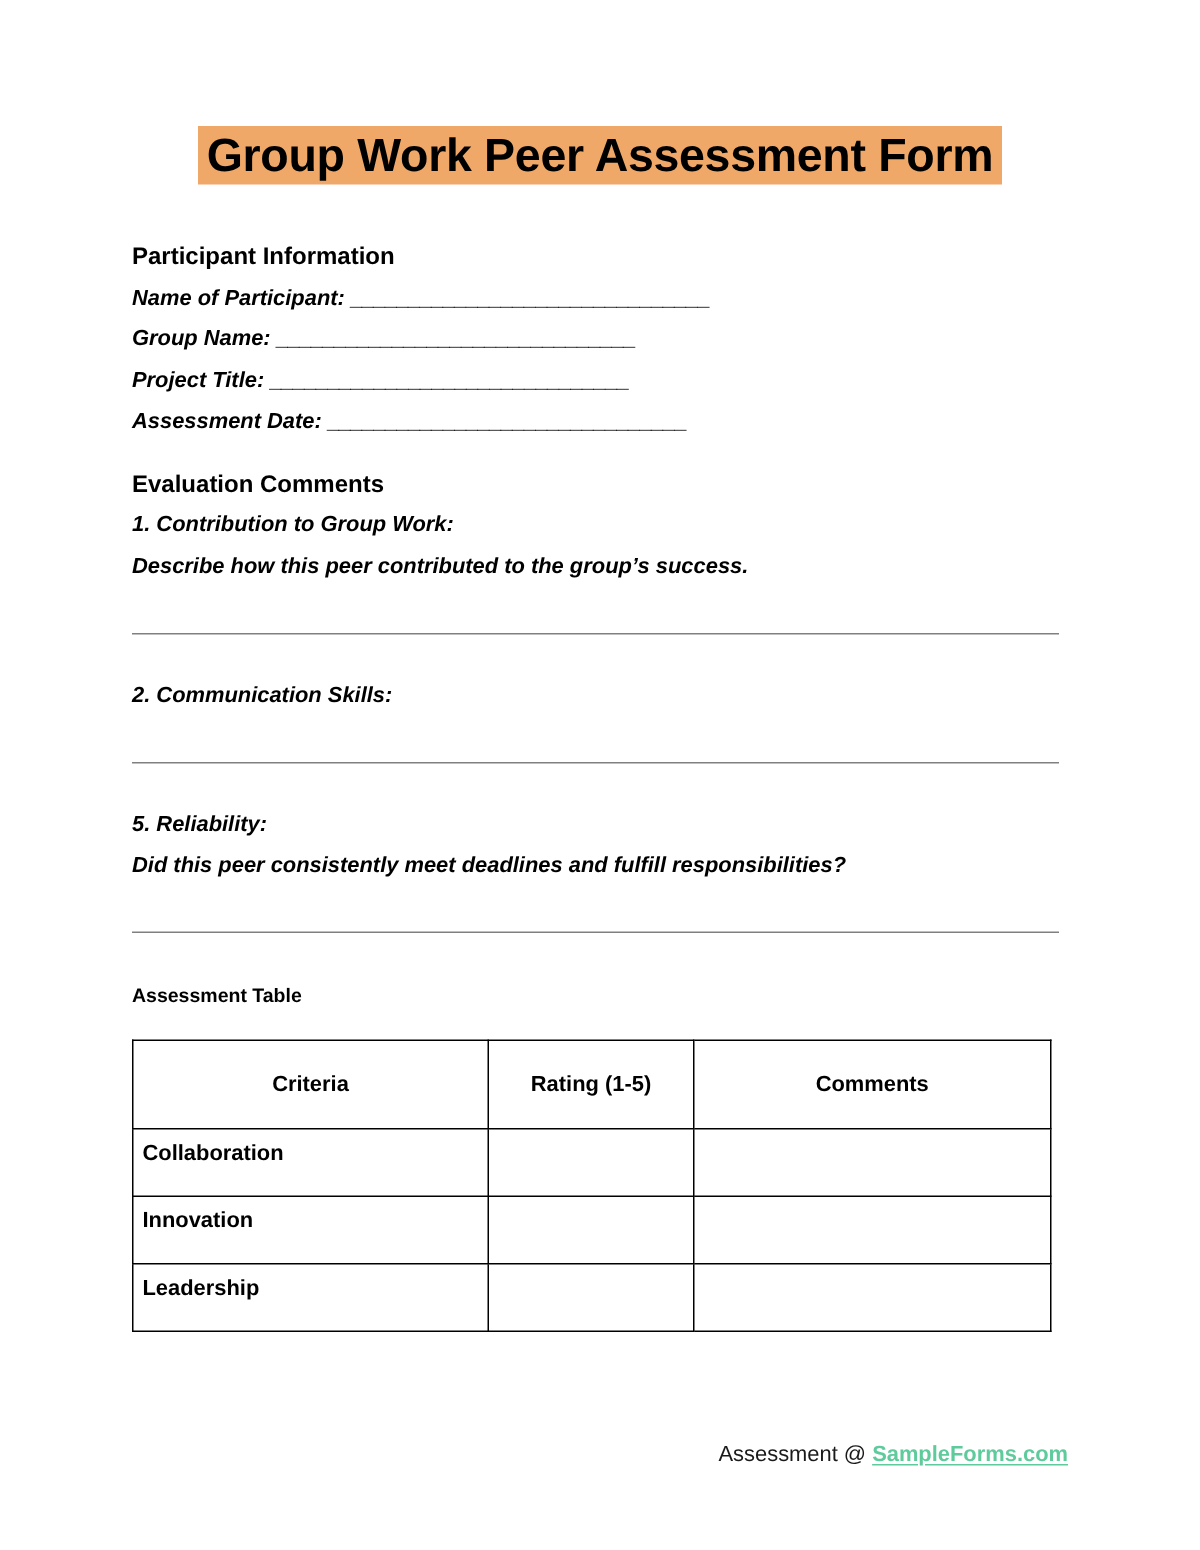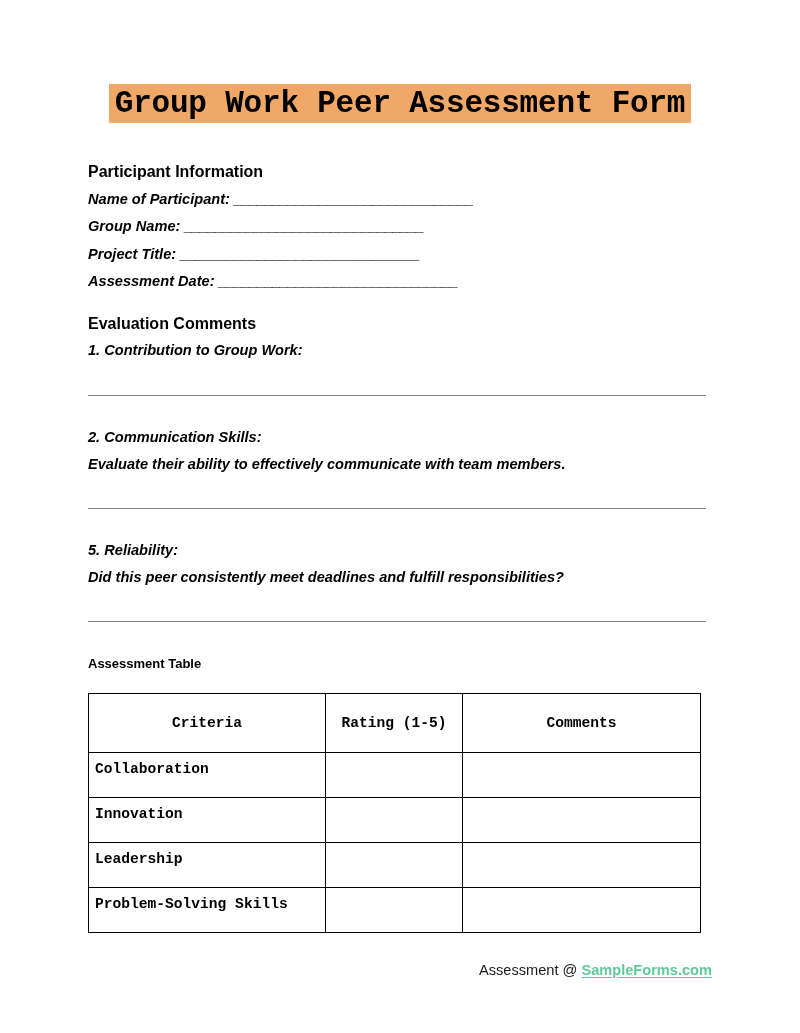--- a/index.html
+++ b/index.html
@@ -36,21 +36,20 @@
   .title {
     display: inline;
     background: #F0A868;
     font-size: 31px;
     font-weight: bold;
     line-height: 44px;
     letter-spacing: -0.2px;
     padding: 2px 6px 2px 6px;
     color: #000000;
     white-space: nowrap;
-    font-family: Liberation Mono, monospace;
   }
 
   
   .content {
     position: absolute;
     left: 88px;
     top: 158px;
     width: 624px;
   }
 
@@ -103,21 +102,20 @@
     margin-top: 16px;
     table-layout: fixed;
   }
   table.assess th,
   table.assess td {
     border: 1.5px solid #000000;
     font-size: 14.6px;
     font-weight: bold;
     color: #000000;
     vertical-align: top;
-    font-family: Liberation Mono, monospace;
   }
   table.assess th {
     text-align: center;
     height: 38px;
     padding: 10px 6px 10px 6px;
     vertical-align: middle;
   }
   table.assess td.crit {
     text-align: left;
     padding: 8px 0 8px 6px;
@@ -171,26 +169,26 @@
 
     <p class="line"><span>Project Title: </span><span class="field-rule">_______________________________</span></p>
 
     <p class="line"><span>Assessment Date: </span><span class="field-rule">_______________________________</span></p>
 
     <div class="gap-sm"></div>
 
     <p class="sec-head">Evaluation Comments</p>
 
     <p class="line">1. Contribution to Group Work:</p>
+    <p class="line">Describe how this peer contributed to the group’s success.</p>
     <hr class="hr hr-block-1">
 
     <div class="after-hr-gap"></div>
 
     <p class="line">2. Communication Skills:</p>
-    <p class="line">Evaluate their ability to effectively communicate with team members.</p>
     <hr class="hr hr-block-n">
 
     <div class="after-hr-gap"></div>
 
     <p class="line">5. Reliability:</p>
     <p class="line">Did this peer consistently meet deadlines and fulfill responsibilities?</p>
     <hr class="hr hr-block-n">
 
     <div class="after-hr-gap"></div>
 
@@ -218,25 +216,20 @@
         <tr>
           <td class="crit">Innovation</td>
           <td class="blank"></td>
           <td class="blank"></td>
         </tr>
         <tr>
           <td class="crit">Leadership</td>
           <td class="blank"></td>
           <td class="blank"></td>
         </tr>
-        <tr>
-          <td class="crit">Problem-Solving Skills</td>
-          <td class="blank"></td>
-          <td class="blank"></td>
-        </tr>
       </tbody>
     </table>
 
   </div>
 
   <div class="footer">
     <span class="copy">Assessment @ </span><a class="brand" href="#">SampleForms.com</a>
   </div>
 
 </div>

